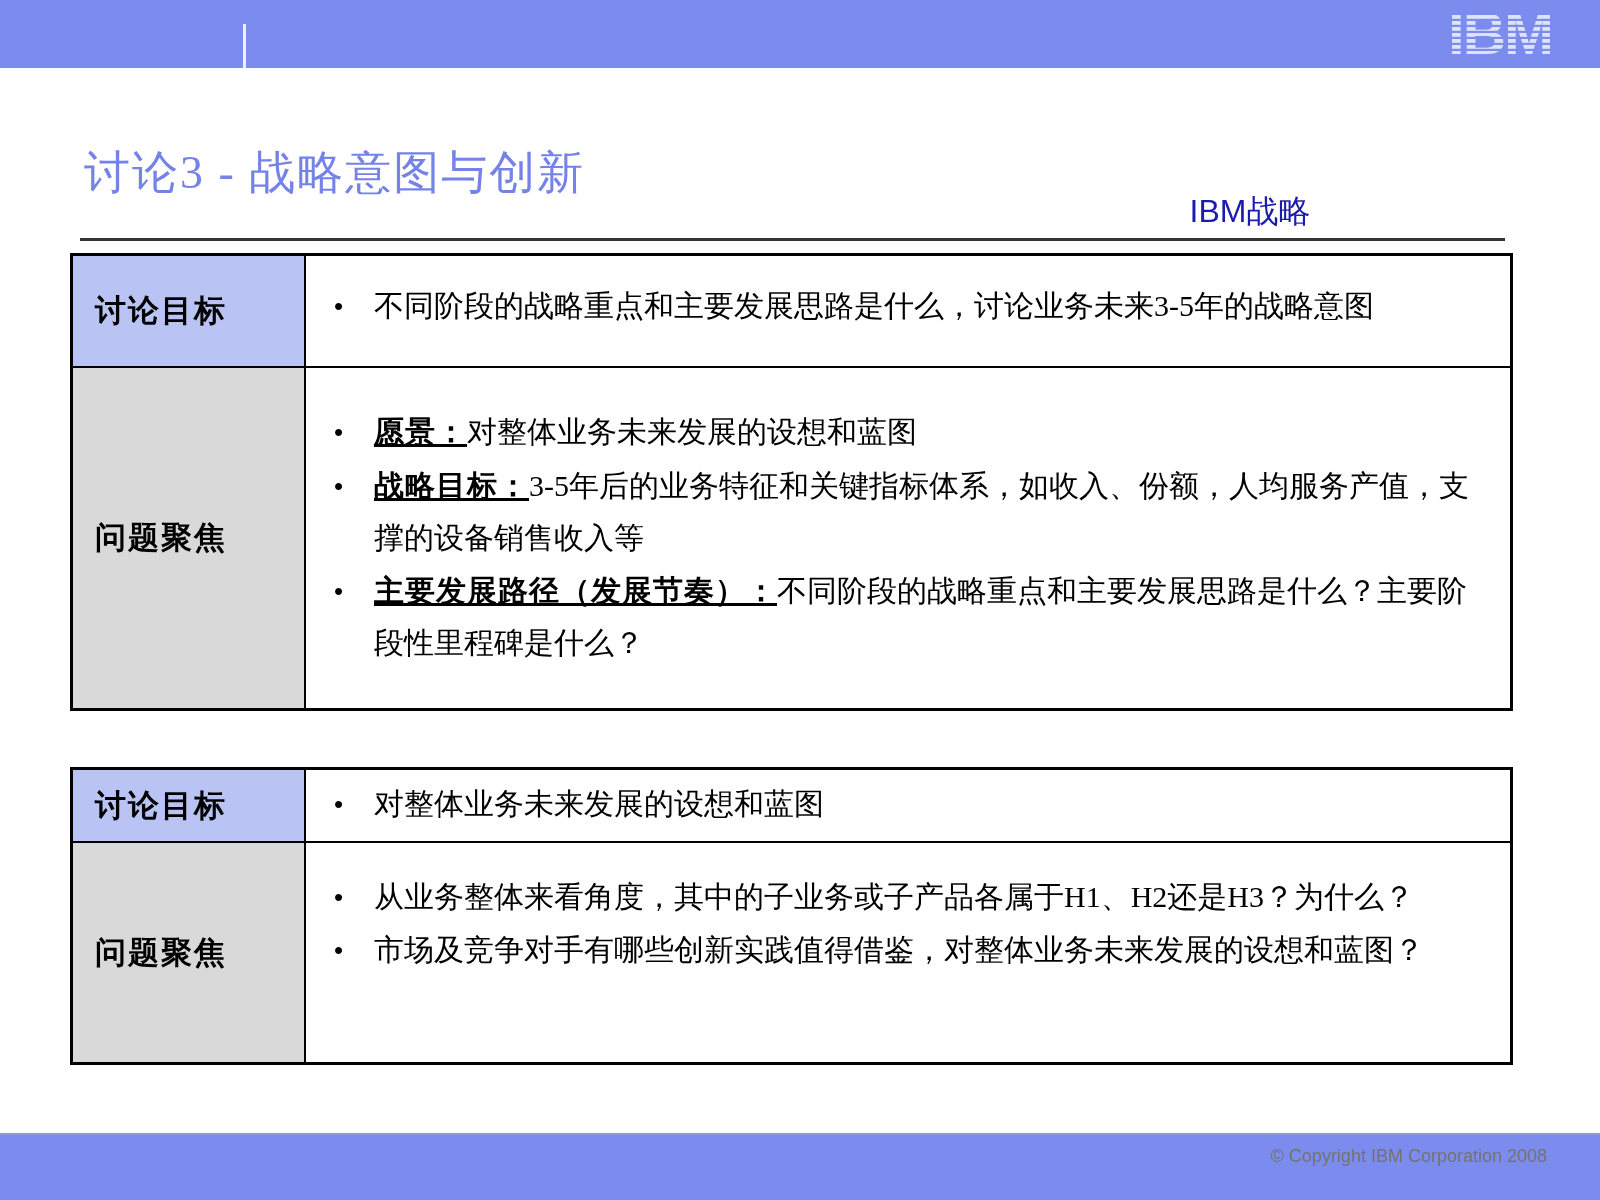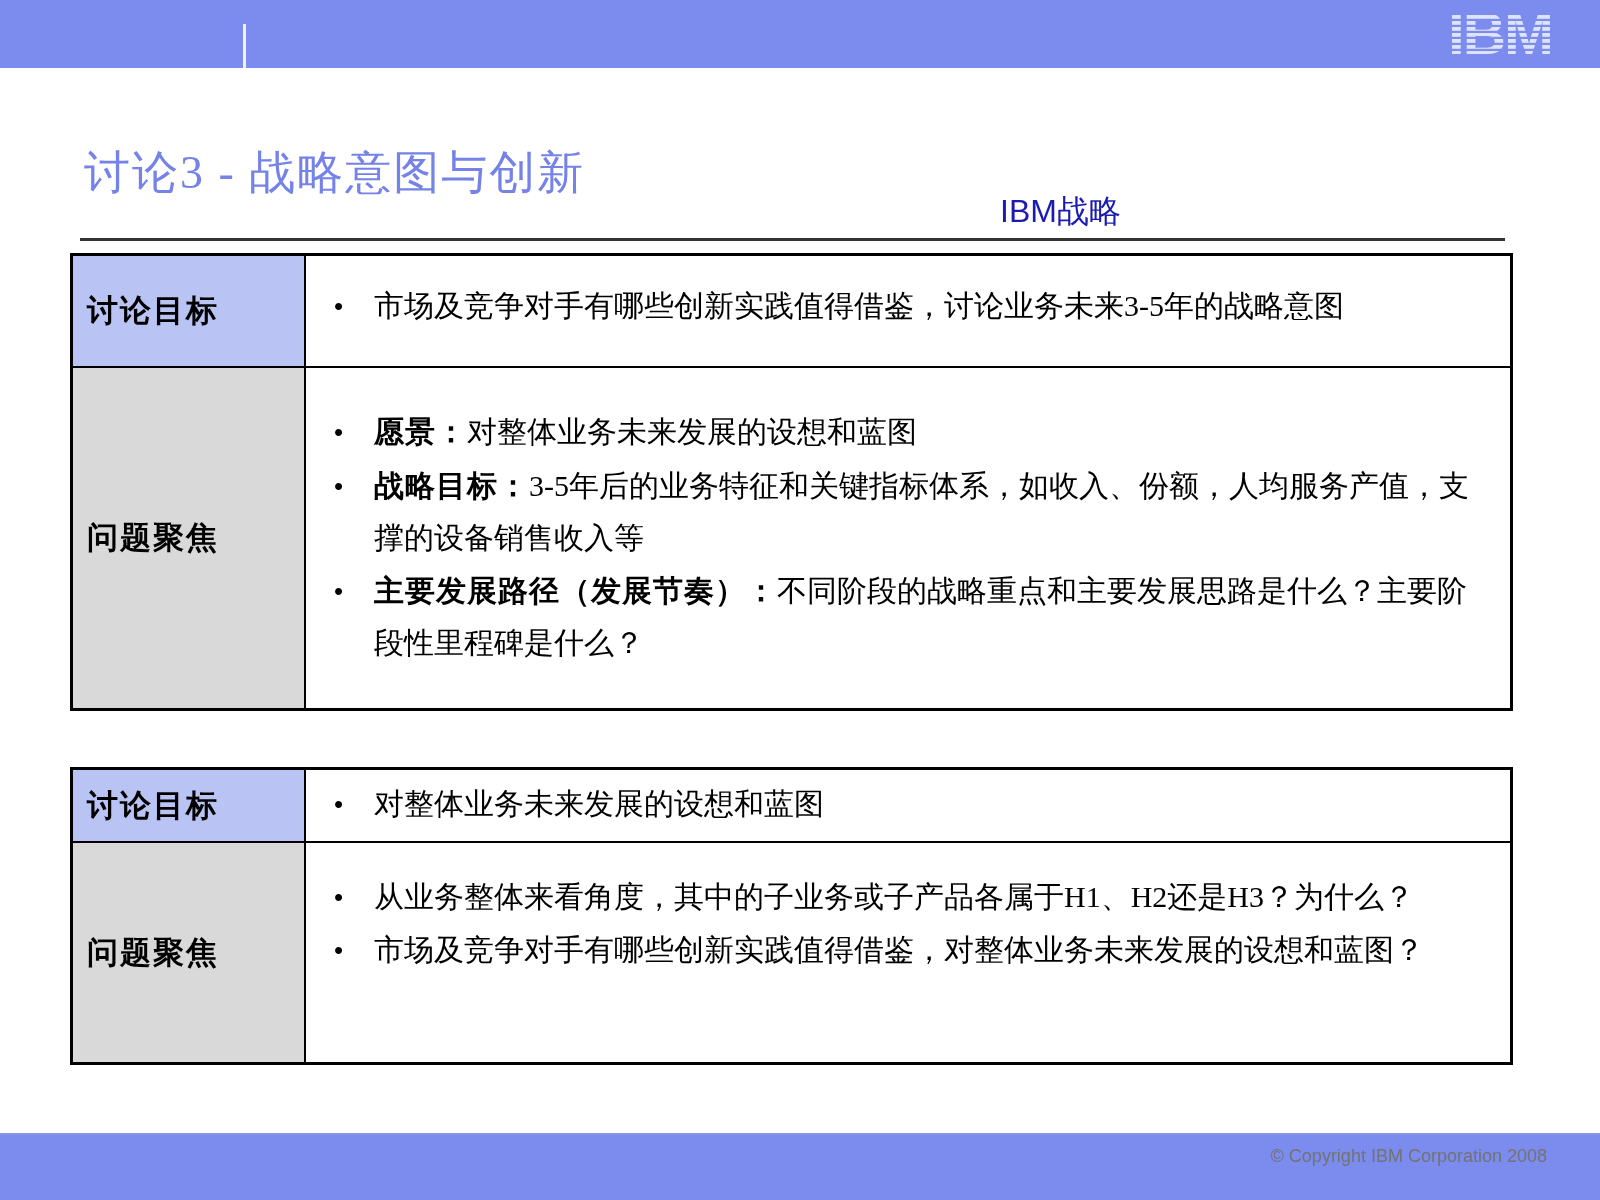--- a/index.html
+++ b/index.html
@@ -19,44 +19,44 @@
   
   .topbar{position:absolute;left:0;top:0;width:1600px;height:68px;background:var(--bar);}
   .topbar-divider{position:absolute;left:243px;top:24px;width:3px;height:44px;background:#eef1ff;}
   .topbar-title{position:absolute;left:477px;top:0;height:68px;line-height:70px;
     color:#ffffff;font-size:29px;letter-spacing:0.5px;}
   .ibm-logo{position:absolute;right:48px;top:8px;}
 
   
   .slide-title{position:absolute;left:84px;top:122px;width:1300px;
     color:var(--title-color);font-size:46px;letter-spacing:2px;margin-top:20px;}
-  .slide-subtitle{position:absolute;right:100px;top:190px;width:500px;text-align:left;
+  .slide-subtitle{position:absolute;right:100px;top:190px;width:500px;text-align:center;
     color:var(--subtitle-color);font-size:32px;
     font-family:"Liberation Sans","DejaVu Sans",sans-serif;}
   .title-rule{position:absolute;left:80px;top:238px;width:1425px;height:0;
     border-top:3px solid #333333;}
 
   
   .tbl{position:absolute;left:70px;width:1443px;border:3px solid #000000;
     box-sizing:border-box;background:#ffffff;display:grid;grid-template-columns:233px 1fr;}
   .tbl1{top:253px;height:458px;grid-template-rows:112px 1fr;}
   .tbl2{top:767px;height:298px;grid-template-rows:73px 1fr;}
   .cell{box-sizing:border-box;}
   .label-cell{border-right:2px solid #000000;display:flex;align-items:center;
-    padding-left:14px;font-weight:bold;font-size:31px;color:#000000;letter-spacing:2px;}
+    padding-left:22px;font-weight:bold;font-size:31px;color:#000000;letter-spacing:2px;}
   .label-purple{background:var(--cell-purple);}
   .label-gray{background:var(--cell-gray);}
   .content-cell{background:#ffffff;display:flex;flex-direction:column;justify-content:flex-start;
     padding:24px 30px 10px 28px;font-size:30px;color:#000000;}
   .tbl1 .content-cell.tall{justify-content:center;padding-top:10px;}
   .bullet{display:flex;align-items:flex-start;line-height:1.75;}
   .bullet .dot{width:40px;flex:0 0 40px;font-family:"Liberation Sans","DejaVu Sans",sans-serif;
     font-size:26px;line-height:2.05;}
   .bullet .btxt{flex:1;}
-  .bullet .btxt b{letter-spacing:1px;}
+  .bullet .btxt b{letter-spacing:1px;text-decoration:underline;}
 
   
   .footbar{position:absolute;left:0;top:1133px;width:1600px;height:67px;background:var(--bar);
     border-top:2px solid #8a96e2;box-sizing:border-box;}
   .foot-copy{position:absolute;right:53px;top:1146px;color:#737373;font-size:18px;}
 </style>
 </head>
 <body style="--bar: #7b8bee; --cell-purple: #b9c3f4; --cell-gray: #d9d9d9; --title-color: #7583e8; --subtitle-color: #1b1bb0; --logo-color: #dde3fb;">
 
 <div class="topbar">
@@ -83,21 +83,21 @@
 
 <div class="slide-title">讨论3 - 战略意图与创新</div>
 <div class="slide-subtitle">IBM战略</div>
 <div class="title-rule"></div>
 
 <div class="tbl tbl1">
   <div class="cell label-cell label-purple row-top" style="border-bottom:2px solid #000;">讨论目标</div>
   <div class="cell content-cell" style="border-bottom:2px solid #000;">
       <div class="bullet">
         <span class="dot">•</span>
-        <span class="btxt">市场及竞争对手有哪些创新实践值得借鉴，讨论业务未来3-5年的战略意图</span>
+        <span class="btxt">不同阶段的战略重点和主要发展思路是什么，讨论业务未来3-5年的战略意图</span>
       </div>
     </div>
   <div class="cell label-cell label-gray">问题聚焦</div>
   <div class="cell content-cell tall">
       <div class="bullet">
         <span class="dot">•</span>
         <span class="btxt"><b>愿景：</b>对整体业务未来发展的设想和蓝图</span>
       </div>
       <div class="bullet">
         <span class="dot">•</span>

